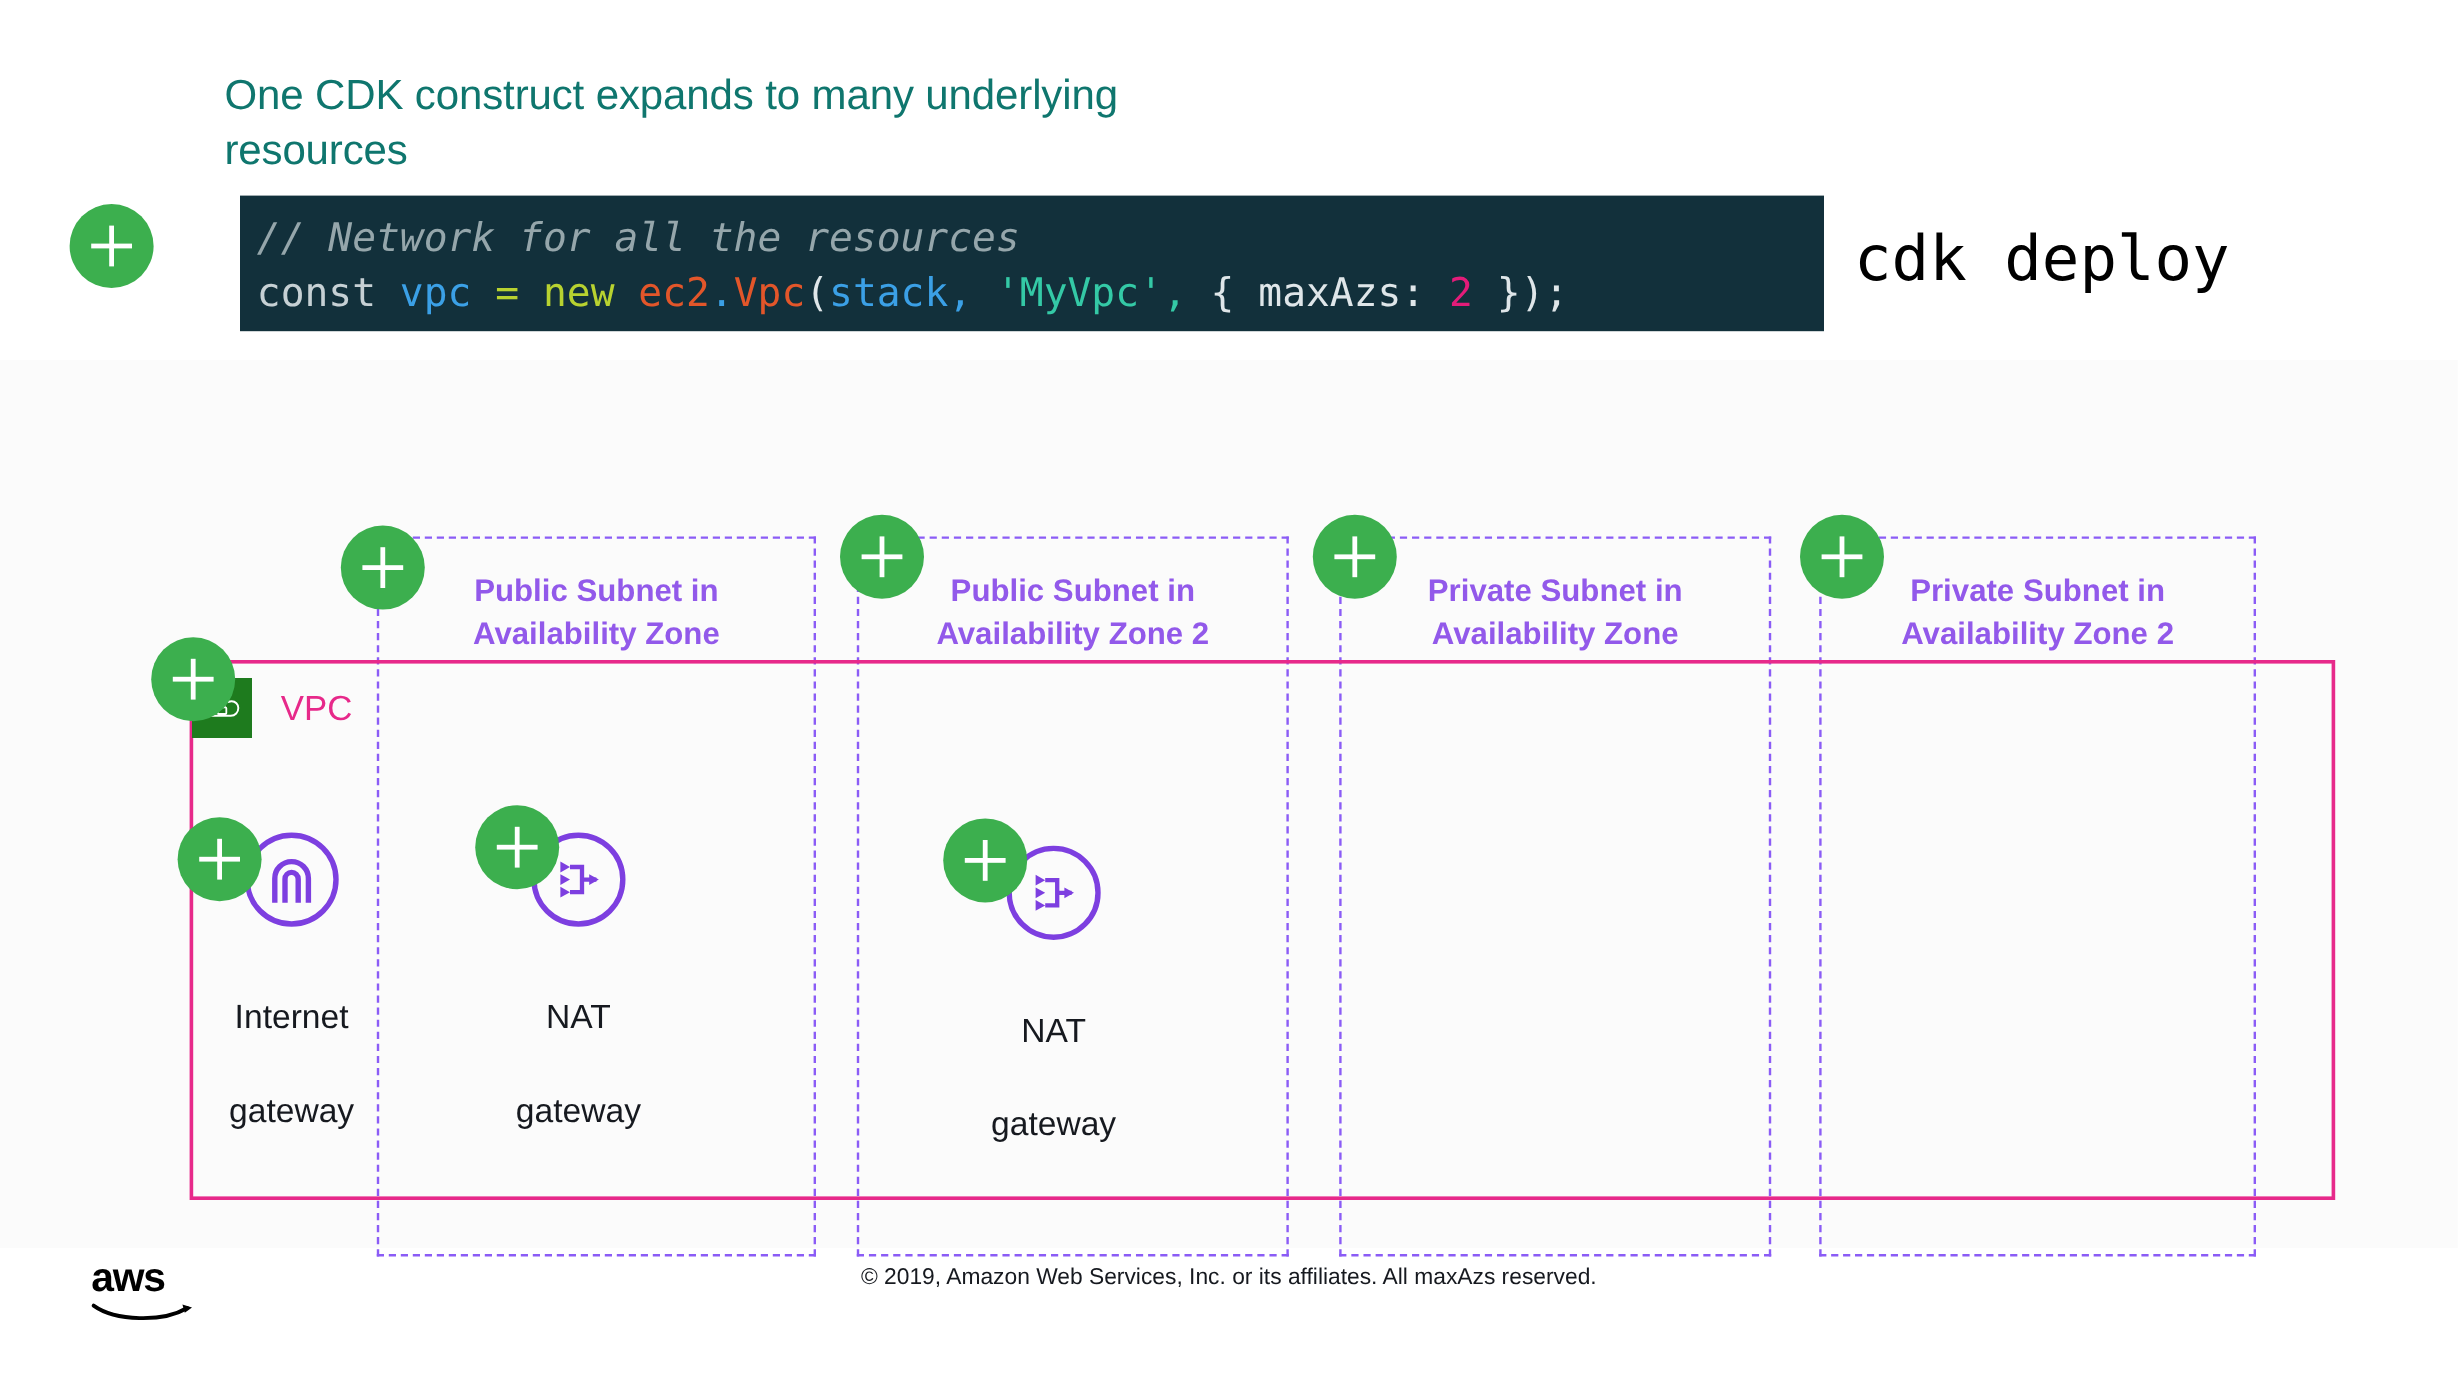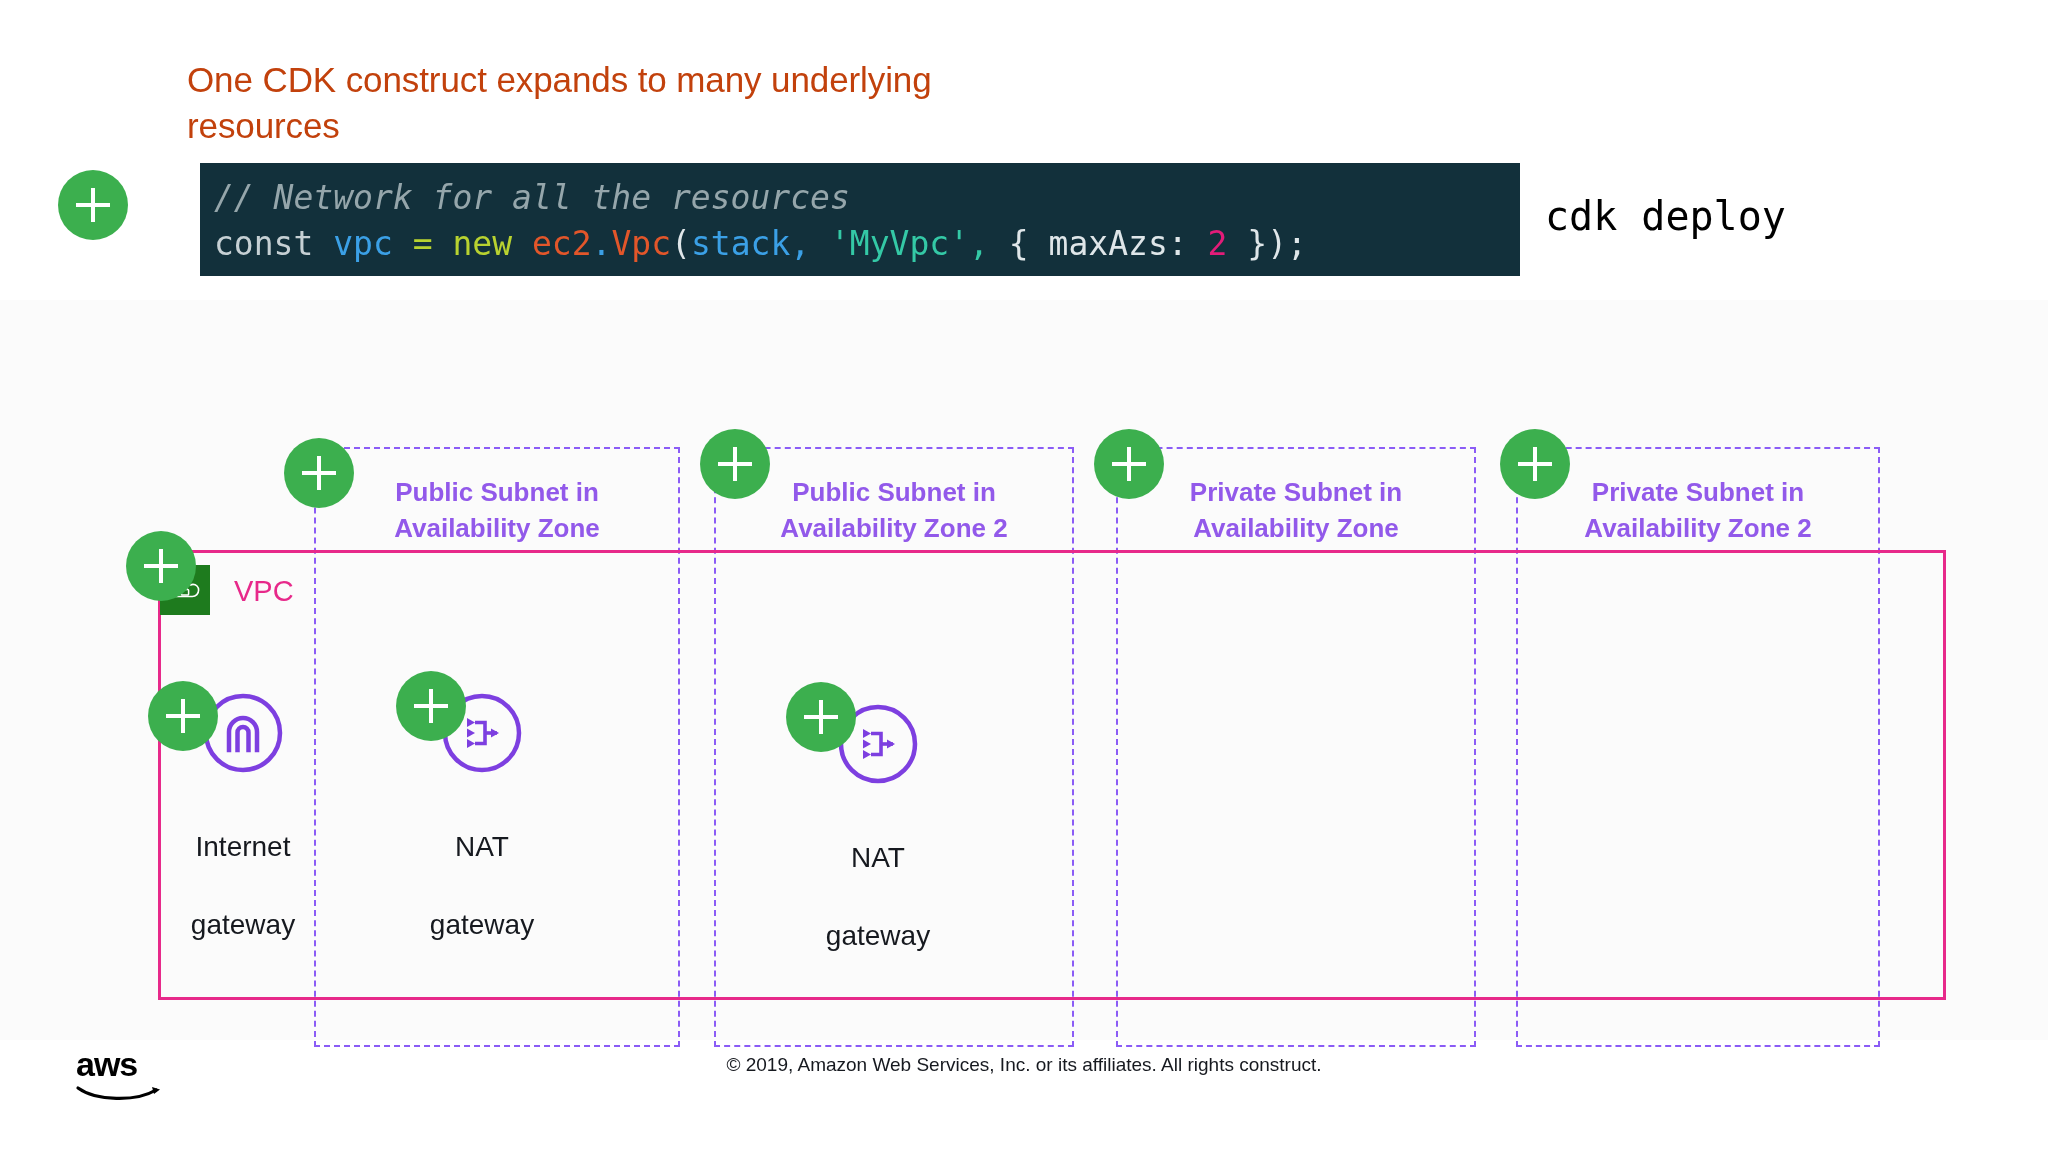--- a/index.html
+++ b/index.html
@@ -27,21 +27,21 @@
   }
 
   
   .slide-title {
     position: absolute;
     left: 187px;
     top: 57px;
     width: 900px;
     font-size: 35px;
     line-height: 46px;
-    color: #c2410c;
+    color: #0f766e;
     font-weight: 400;
     letter-spacing: -0.1px;
   }
 
   
   .code-block {
     position: absolute;
     left: 200px;
     top: 163px;
     width: 1320px;
@@ -65,21 +65,21 @@
   .tok-arg     { color: #3ba0e6; }
   .tok-str     { color: #34c9a6; }
   .tok-num     { color: #e31c79; }
 
   
   .cdk-deploy {
     position: absolute;
     left: 1545px;
     top: 186px;
     font-family: "DejaVu Sans Mono", "Liberation Mono", monospace;
-    font-size: 40px;
+    font-size: 52px;
     line-height: 60px;
     color: #000000;
     white-space: pre;
   }
 
   
   .plus-badge {
     position: absolute;
     width: 70px;
     height: 70px;
@@ -319,13 +319,13 @@
 <div class="plus-badge" style="left:396px; top:671px;"></div>
 <div class="plus-badge" style="left:786px; top:682px;"></div>
 
 <span class="aws-logo">
   <svg width="96" height="60" viewBox="0 0 96 60">
     <text x="2" y="30" font-family="&quot;Liberation Sans&quot;, sans-serif" font-size="34" font-weight="700" fill="#000000" letter-spacing="-1">aws</text>
     <path d="M4 42 C22 55 62 56 82 44" fill="none" stroke="#000000" stroke-width="3.2" stroke-linecap="round"></path>
     <path d="M78 41 L86 43.5 L80 48 Z" fill="#000000"></path>
   </svg>
 </span>
-<div class="copyright">© 2019, Amazon Web Services, Inc. or its affiliates. All rights construct.</div>
+<div class="copyright">© 2019, Amazon Web Services, Inc. or its affiliates. All maxAzs reserved.</div>
 
 </body></html>

